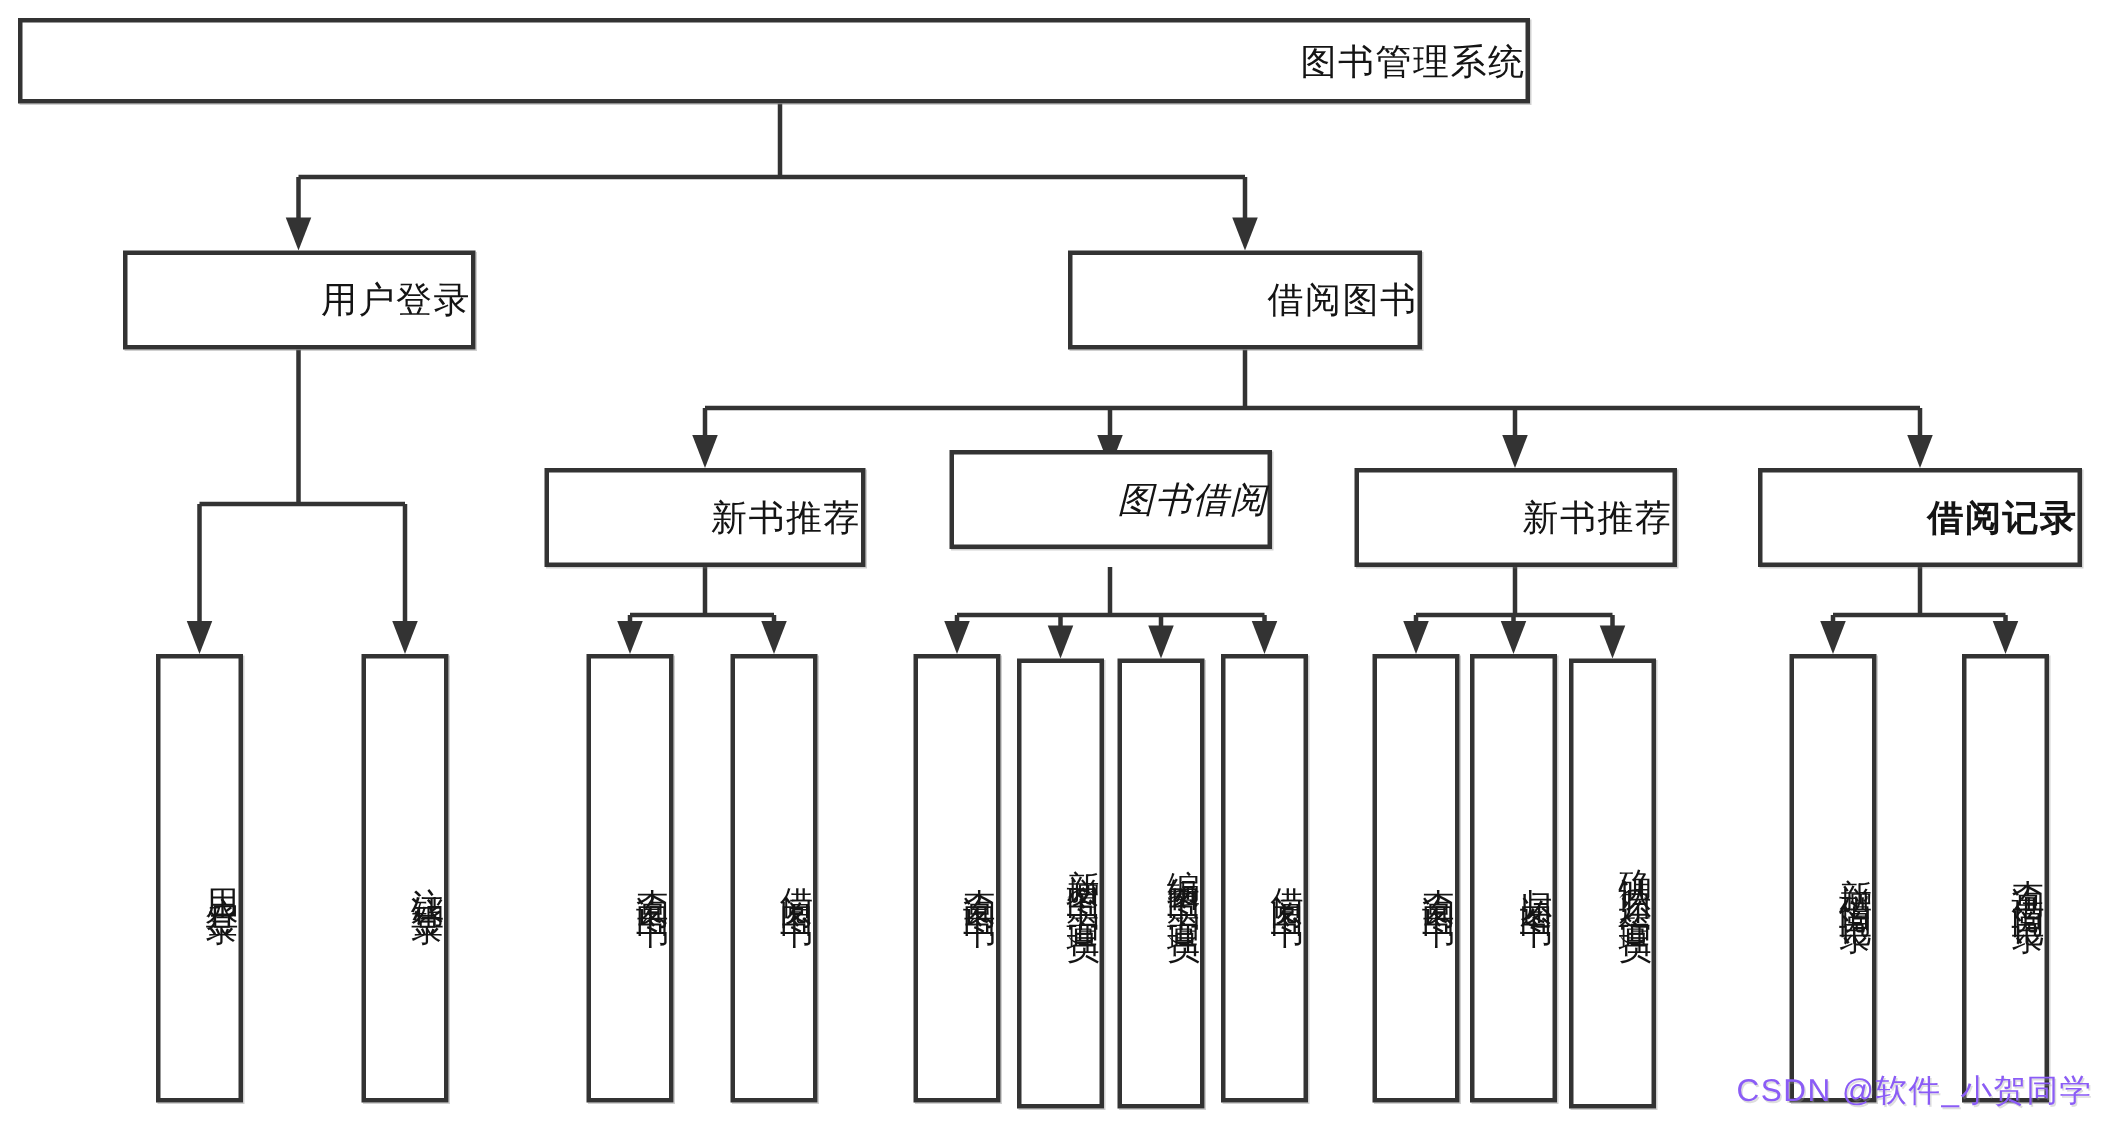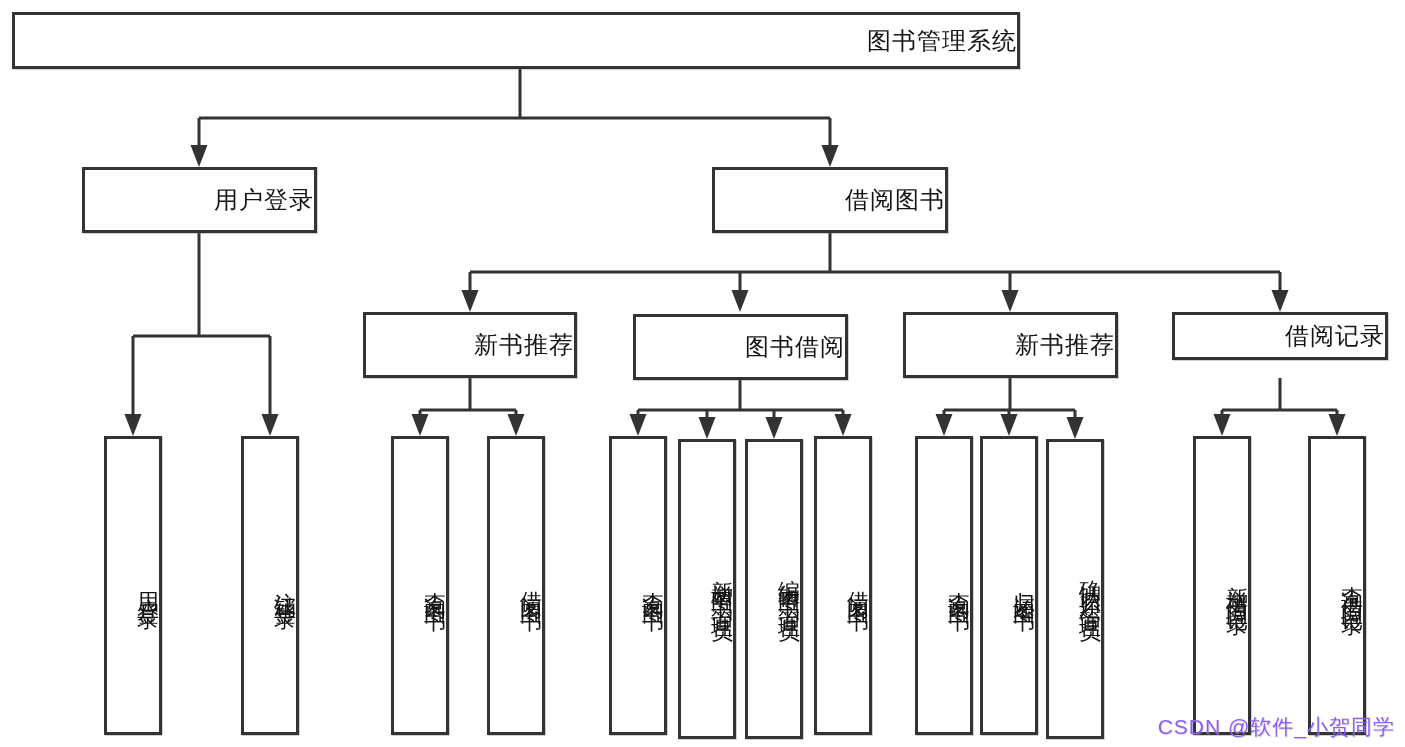--- a/index.html
+++ b/index.html
@@ -93,27 +93,27 @@
   <div class="node node-h" style="left:82px;top:167px;width:235px;height:66px;">
     <span>用户登录</span>
   </div>
   <div class="node node-h" style="left:712px;top:167px;width:236px;height:66px;">
     <span>借阅图书</span>
   </div>
 
   <div class="node node-h" style="left:363px;top:312px;width:214px;height:66px;">
     <span>新书推荐</span>
   </div>
-  <div class="node node-h" style="left:633px;top:314px;width:215px;height:66px;">
+  <div class="node node-h" style="left:633px;top:300px;width:215px;height:66px;font-style:italic;">
     <span>图书借阅</span>
   </div>
   <div class="node node-h" style="left:903px;top:312px;width:215px;height:66px;">
     <span>新书推荐</span>
   </div>
-  <div class="node node-h" style="left:1172px;top:312px;width:216px;height:48px;">
+  <div class="node node-h" style="left:1172px;top:312px;width:216px;height:66px;font-weight:bold;">
     <span>借阅记录</span>
   </div>
 
   <div class="node node-v" style="left:104px;top:436px;width:58px;height:299px;">
     <span class="vtext">用户登录</span>
   </div>
   <div class="node node-v" style="left:241px;top:436px;width:58px;height:299px;">
     <span class="vtext">注销登录</span>
   </div>
 

